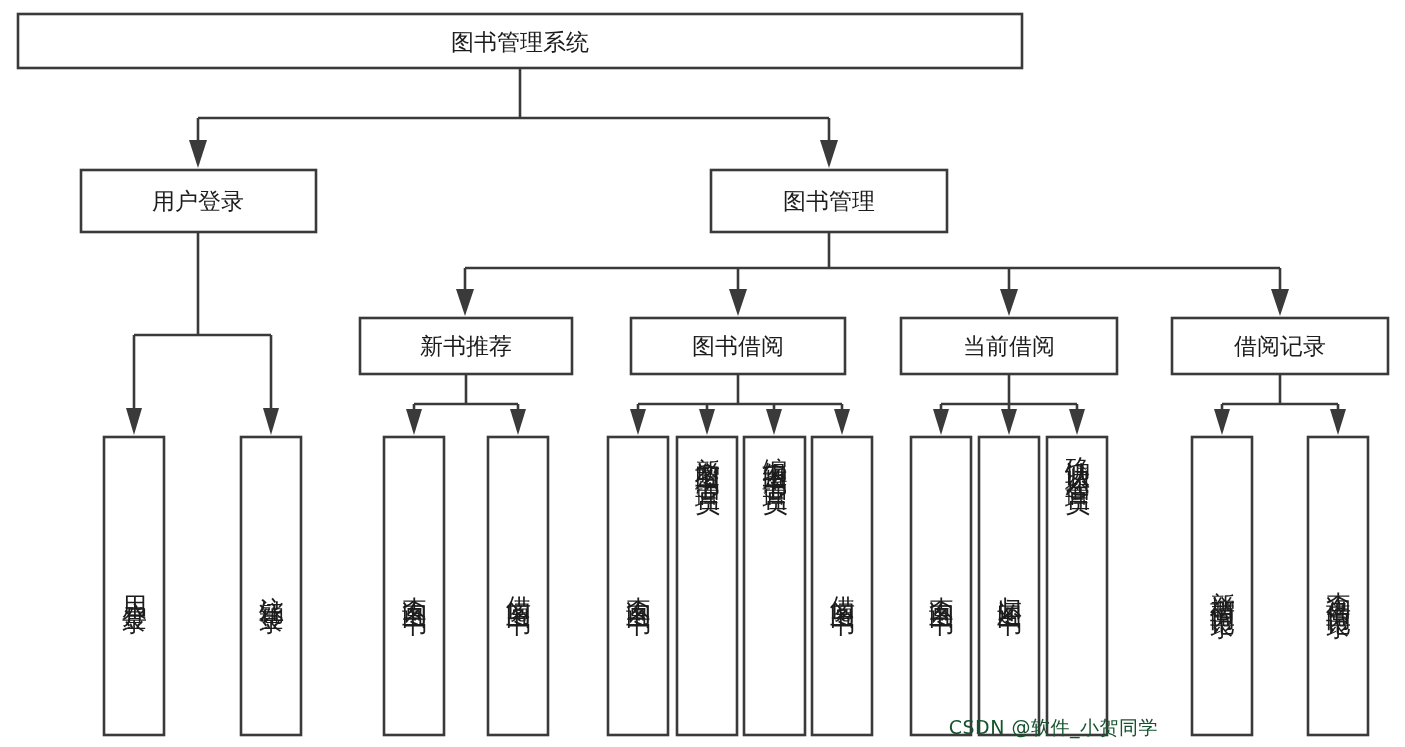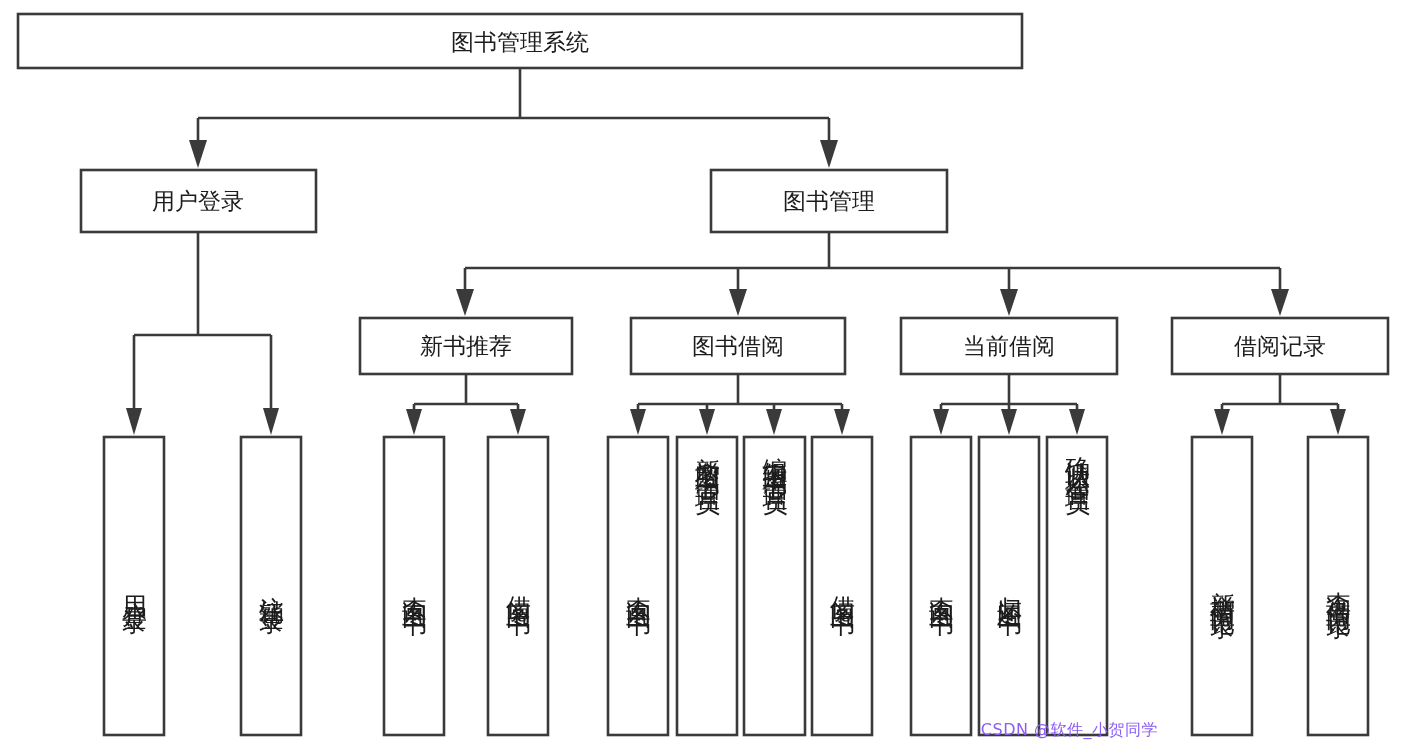--- a/index.html
+++ b/index.html
@@ -63,22 +63,22 @@
     line-height: 1.12;
     letter-spacing: 5px;
     color: #1c1c1c;
     white-space: nowrap;
   }
   .watermark {
     position: absolute;
     right: 8px;
     bottom: 6px;
     font-family: "DejaVu Sans", "Liberation Sans", sans-serif;
-    font-size: 16px;
-    color: #8b5cf6;
+    font-size: 19px;
+    color: #14532d;
     letter-spacing: 0.5px;
     user-select: none;
   }
 </style>
 </head>
 <body>
 
 <div id="diagram-root">
 
   <svg class="diagram-canvas" viewBox="0 0 1405 747" xmlns="http://www.w3.org/2000/svg">

